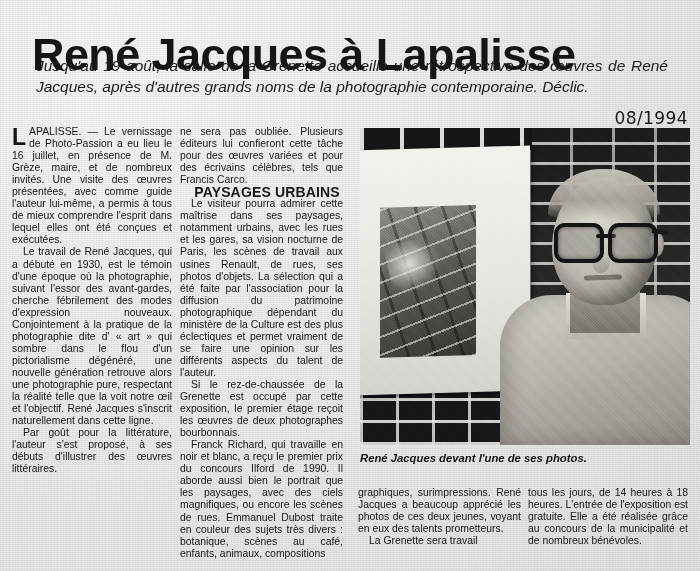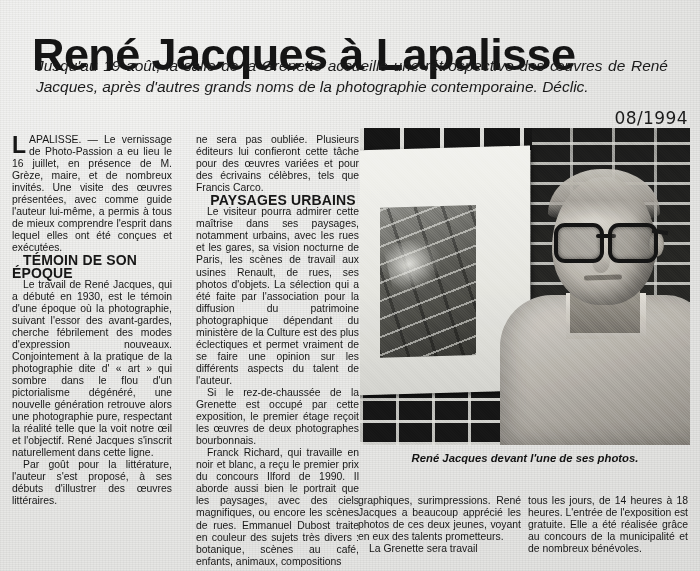--- a/index.html
+++ b/index.html
@@ -45,23 +45,23 @@
 
   
   .col{
     position:absolute;
     font-size:10.4px;line-height:12.05px;
     text-align:justify;
     color:#171717;
     -webkit-hyphens:none;hyphens:none;
   }
   .col p{margin:0;text-indent:11px;}
-  .col p.noind{text-indent:0;margin-top:8px;}
+  .col p.noind{text-indent:0;}
   .col1{left:12px;top:126px;width:160px;}
-  .col2{left:196px;top:126px;width:163px;}
+  .col2{left:180px;top:126px;width:163px;}
   .col3{left:358px;top:487px;width:163px;}
   .col4{left:528px;top:487px;width:160px;}
 
   .subhead{
     font-weight:bold;font-size:14px;letter-spacing:0.15px;
     margin:9px 0 6px 0;text-indent:0;text-align:left;
   }
   .subhead.center{text-align:center;}
 
   .dropwrap{position:relative;}
@@ -182,21 +182,21 @@
   }
   .photo-grain{
     position:absolute;inset:0;
     background:
       repeating-linear-gradient(45deg, rgba(255,255,255,0.055) 0px, rgba(255,255,255,0.055) 1px, rgba(0,0,0,0.055) 1px, rgba(0,0,0,0.055) 2px);
     mix-blend-mode:overlay;
   }
 
   .caption{
     position:absolute;left:360px;top:452px;width:330px;
-    text-align:center;font-style:italic;font-weight:bold;
+    text-align:left;font-style:italic;font-weight:bold;
     font-size:11.3px;color:#131313;
   }
 </style>
 </head>
 <body>
 
 <div id="sheet">
 
   <div id="paper"></div>
 
@@ -204,21 +204,20 @@
 
   <div class="standfirst">Jusqu'au 19 août, la salle de la Grenette accueille une rétrospective des œuvres de René Jacques, après d'autres grands noms de la photographie contemporaine. Déclic.</div>
 
   <div class="date">08/1994</div>
 
   <div class="col col1">
     <div class="dropwrap">
       <span class="dropcap">L</span>
       <p class="noind">APALISSE. — Le vernissage de Photo-Passion a eu lieu le 16 juillet, en présence de M. Grèze, maire, et de nombreux invités. Une visite des œuvres présentées, avec comme guide l'auteur lui-même, a permis à tous de mieux comprendre l'esprit dans lequel elles ont été conçues et exécutées.</p>
     </div>
-    <p class="subhead">TÉMOIN DE SON ÉPOQUE</p>
     <p>Le travail de René Jacques, qui a débuté en 1930, est le témoin d'une époque où la photographie, suivant l'essor des avant-gardes, cherche fébrilement des modes d'expression nouveaux. Conjointement à la pratique de la photographie dite d' « art » qui sombre dans le flou d'un pictorialisme dégénéré, une nouvelle génération retrouve alors une photographie pure, respectant la réalité telle que la voit notre œil et l'objectif. René Jacques s'inscrit naturellement dans cette ligne.</p>
     <p>Par goût pour la littérature, l'auteur s'est proposé, à ses débuts d'illustrer des œuvres littéraires.</p>
   </div>
 
   <div class="col col2">
     <p class="noind">ne sera pas oubliée. Plusieurs éditeurs lui confieront cette tâche pour des œuvres variées et pour des écrivains célèbres, tels que Francis Carco.</p>
     <p class="subhead center">PAYSAGES URBAINS</p>
     <p>Le visiteur pourra admirer cette maîtrise dans ses paysages, notamment urbains, avec les rues et les gares, sa vision nocturne de Paris, les scènes de travail aux usines Renault, de rues, ses photos d'objets. La sélection qui a été faite par l'association pour la diffusion du patrimoine photographique dépendant du ministère de la Culture est des plus éclectiques et permet vraiment de se faire une opinion sur les différents aspects du talent de l'auteur.</p>
     <p>Si le rez-de-chaussée de la Grenette est occupé par cette exposition, le premier étage reçoit les œuvres de deux photographes bourbonnais.</p>
     <p>Franck Richard, qui travaille en noir et blanc, a reçu le premier prix du concours Ilford de 1990. Il aborde aussi bien le portrait que les paysages, avec des ciels magnifiques, ou encore les scènes de rues. Emmanuel Dubost traite en couleur des sujets très divers : botanique, scènes au café, enfants, animaux, compositions</p>

